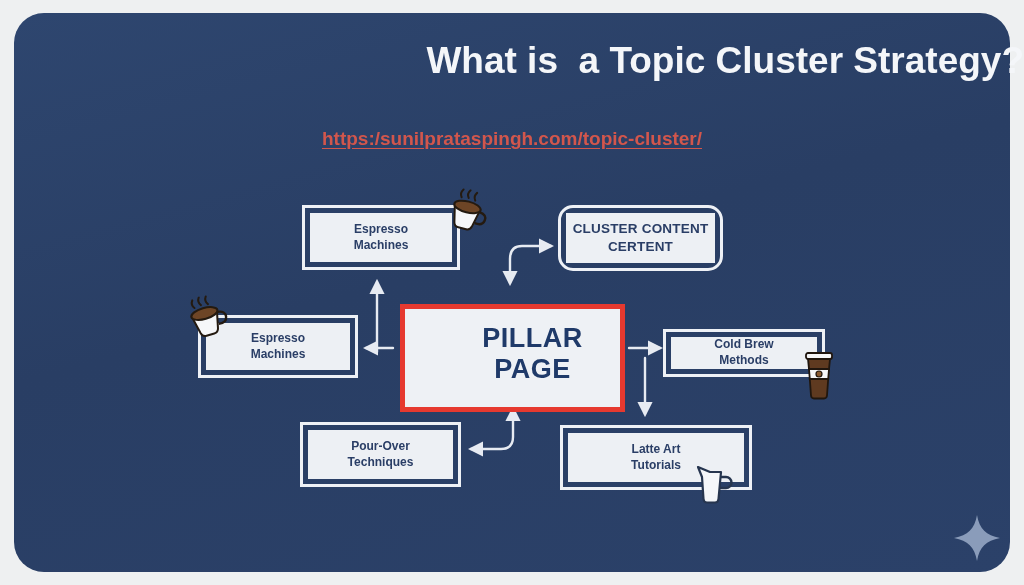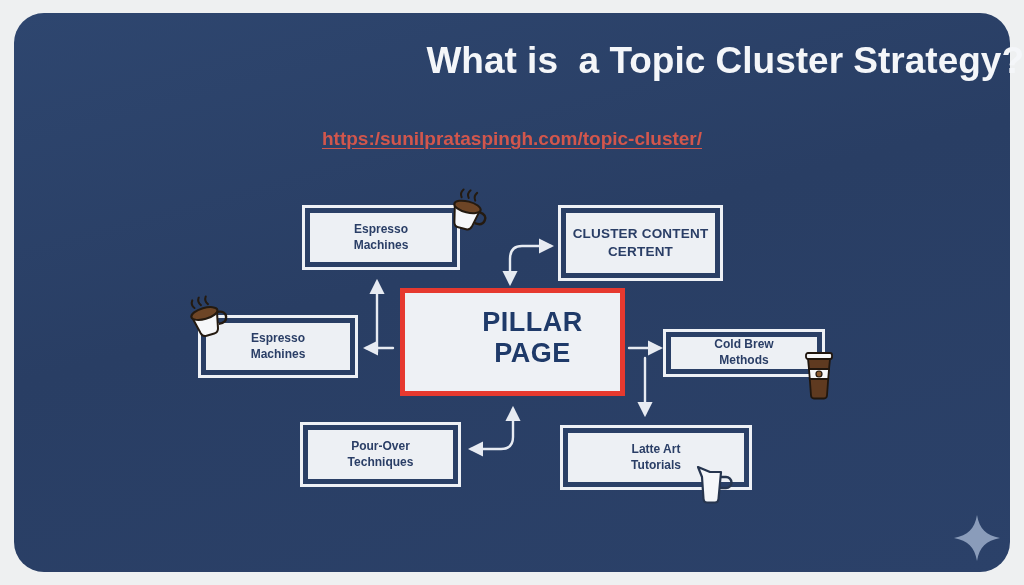--- a/index.html
+++ b/index.html
@@ -30,33 +30,33 @@
   }
   .box-inner{
     width:100%;height:100%;background:#edf0f4;
     display:flex;align-items:center;justify-content:center;text-align:center;
   }
   .box-label{
     font-weight:700;font-size:12px;line-height:1.32;color:#2a3e66;
   }
   .b-espresso-top{left:302px;top:205px;width:158px;height:65px;}
   .b-espresso-top .box-label{max-width:95px;}
-  .b-cluster{left:558px;top:205px;width:165px;height:76px;}
+  .b-cluster{left:558px;top:205px;width:165px;height:66px;border-radius:15px;}
   .b-cluster .box-label{font-size:13.5px;max-width:140px;letter-spacing:.2px;}
   .b-espresso-left{left:198px;top:315px;width:160px;height:63px;}
   .b-espresso-left .box-label{max-width:95px;}
   .b-coldbrew{left:663px;top:329px;width:162px;height:48px;}
   .b-coldbrew .box-label{max-width:90px;}
   .b-pourover{left:300px;top:422px;width:161px;height:65px;}
   .b-pourover .box-label{max-width:105px;}
   .b-latte{left:560px;top:425px;width:192px;height:65px;}
   .b-latte .box-label{max-width:80px;}
   
   .pillar{
-    position:absolute;left:400px;top:288px;width:225px;height:108px;
+    position:absolute;left:400px;top:304px;width:225px;height:108px;
     box-sizing:border-box;background:#eef1f5;border:5px solid #e6392f;
     text-align:center;padding-top:14px;padding-left:40px;
   }
   .pillar-title{font-size:27px;font-weight:800;color:#1f3a69;letter-spacing:.5px;}
   .pillar-subtitle{font-size:14px;font-weight:600;color:#2f466f;margin-top:5px;}
   
   .arrows{position:absolute;left:0;top:0;width:1024px;height:585px;pointer-events:none;}
   
   .icon{position:absolute;z-index:6;}
   .i-cup-top{left:443px;top:189px;width:48px;height:48px;transform:rotate(14deg);}

